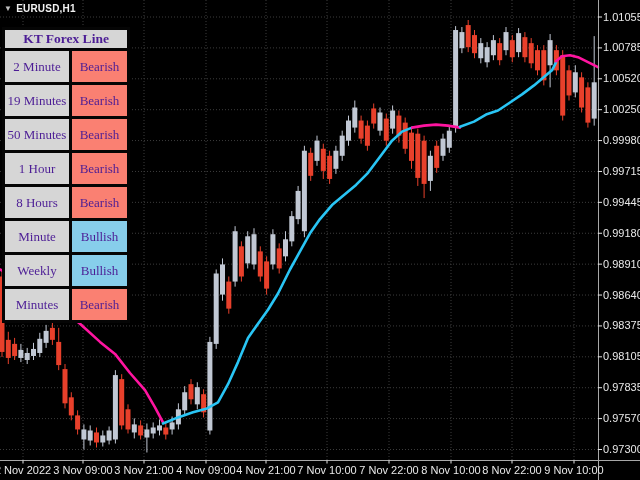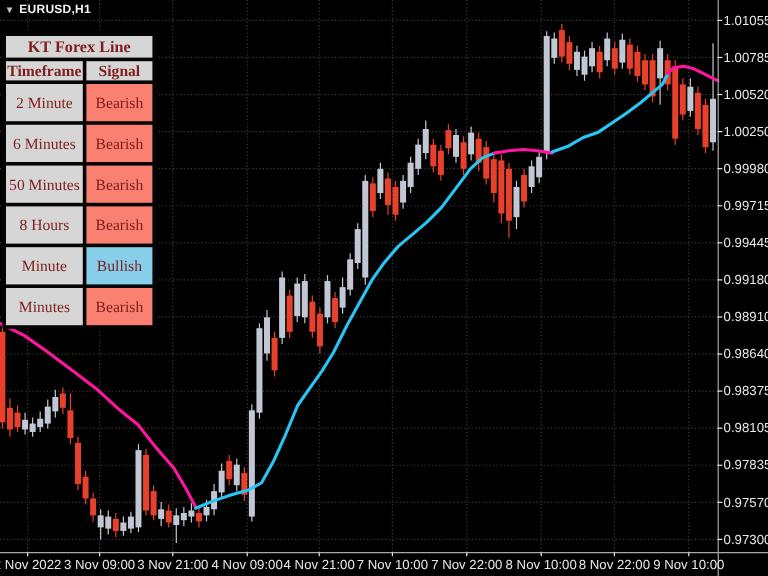--- a/index.html
+++ b/index.html
@@ -5,21 +5,21 @@
   html,body{margin:0;padding:0;background:#000;}
   .screen{position:relative;width:640px;height:480px;background:#000;overflow:hidden;
           font-family:"Liberation Sans",sans-serif;}
   #chart-svg{position:absolute;left:0;top:0;}
   .title-bar{position:absolute;left:4px;top:3px;color:#f2f2f2;font-size:10px;font-weight:bold;
              letter-spacing:.2px;display:flex;align-items:center;gap:4px;}
   .tri{color:#c0c0c0;font-size:8px;line-height:1;}
   table.kt-panel{position:absolute;left:2px;top:27px;width:128px;border-spacing:3px;
                  background:#050505;table-layout:fixed;}
   table.kt-panel td,table.kt-panel th{padding:0;margin:0;text-align:center;vertical-align:middle;
-                 font-family:"Liberation Serif",serif;color:#7f1d1d;overflow:hidden;white-space:nowrap;}
+                 font-family:"Liberation Serif",serif;color:#4c1d95;overflow:hidden;white-space:nowrap;}
   th.panel-title{height:18px;font-size:13.5px;font-weight:bold;background:#d6d6d6;}
   td.tf,th.colhdr{height:15.5px;font-size:13px;background:#d6d6d6;}
   td.sig{height:31px;font-size:13px;}
   td.sig.bearish{background:#fa8072;}
   td.sig.bullish{background:#87ceeb;}
   col.c1{width:64px;} col.c2{width:55px;}
 </style>
 </head>
 <body>
 
@@ -309,42 +309,46 @@
   </div>
   <table class="kt-panel">
     <colgroup>
         <col class="c1">
         <col class="c2">
       </colgroup>
     <tbody id="panel-body">
       <tr>
         <th class="panel-title" colspan="2">KT Forex Line</th>
       </tr>
-      <tr>
-        <th class="colhdr">Timeframe</th>
-        <th class="colhdr">Signal</th>
-      </tr>
     <tr>
           <td class="tf">2 Minute</td>
           <td class="sig bearish">Bearish</td>
         </tr>
         <tr>
-          <td class="tf">6 Minutes</td>
+          <td class="tf">19 Minutes</td>
           <td class="sig bearish">Bearish</td>
         </tr>
         <tr>
           <td class="tf">50 Minutes</td>
           <td class="sig bearish">Bearish</td>
         </tr>
         <tr>
+          <td class="tf">1 Hour</td>
+          <td class="sig bearish">Bearish</td>
+        </tr>
+        <tr>
           <td class="tf">8 Hours</td>
           <td class="sig bearish">Bearish</td>
         </tr>
         <tr>
           <td class="tf">Minute</td>
+          <td class="sig bullish">Bullish</td>
+        </tr>
+        <tr>
+          <td class="tf">Weekly</td>
           <td class="sig bullish">Bullish</td>
         </tr>
         <tr>
           <td class="tf">Minutes</td>
           <td class="sig bearish">Bearish</td>
         </tr>
       </tbody>
   </table>
 </div>
 

